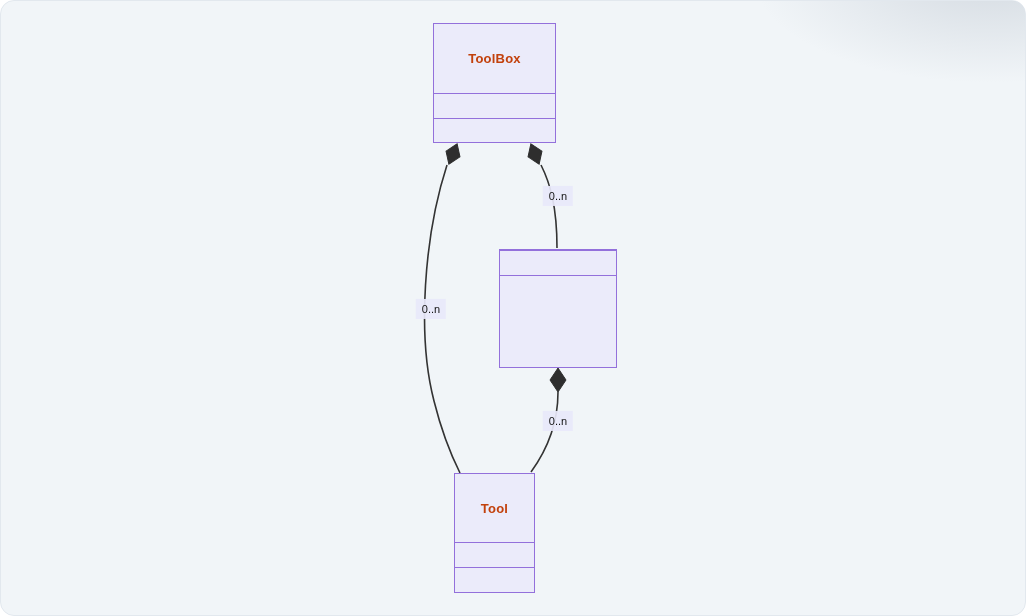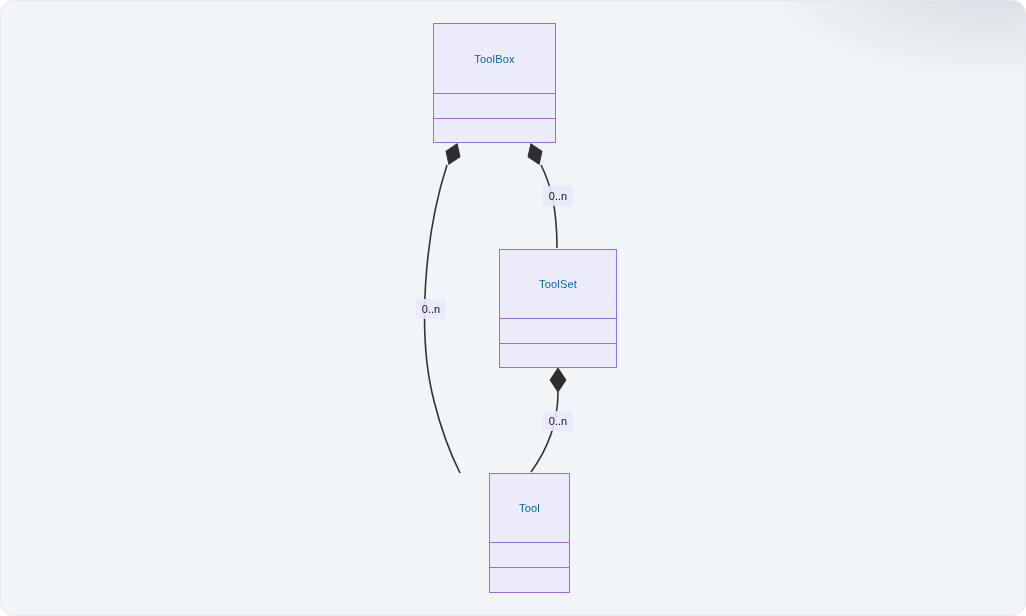--- a/index.html
+++ b/index.html
@@ -49,38 +49,38 @@
     position: absolute;
     box-sizing: border-box;
     background: #ebebfa;
     border: 1px solid #9370DB;
   }
   .class-title {
     box-sizing: border-box;
     display: flex;
     align-items: center;
     justify-content: center;
-    font-weight: normal;
-    font-size: 11px;
-    color: #0369a1;
+    font-weight: bold;
+    font-size: 13px;
+    color: #c2410c;
     letter-spacing: 0.2px;
   }
   .compartment {
     box-sizing: border-box;
     border-top: 1px solid #9370DB;
   }
   .node-toolbox { left: 432px; top: 22px;  width: 123px; height: 120px; }
   .node-toolbox .class-title { height: 69px; }
   .node-toolbox .compartment { height: 24.5px; }
 
   .node-toolset { left: 498px; top: 248px; width: 118px; height: 119px; }
   .node-toolset .class-title { height: 68px; }
   .node-toolset .compartment { height: 24.5px; }
 
-  .node-tool { left: 453px; top: 472px; width: 81px; height: 120px; margin-left: 35px; }
+  .node-tool { left: 453px; top: 472px; width: 81px; height: 120px; }
   .node-tool .class-title { height: 68px; }
   .node-tool .compartment { height: 25px; }
 
   .edge-label {
     position: absolute;
     transform: translate(-50%, -50%);
     background: rgba(232, 232, 250, 0.92);
     color: #131313;
     font-size: 11px;
     line-height: 1.1;
@@ -111,21 +111,20 @@
     <polygon class="diamond" points="0,-12 8,0 0,12 -8,0" transform="translate(557,379)"></polygon>
   </svg>
 
   <div class="class-node node-toolbox">
     <div class="class-title">ToolBox</div>
     <div class="compartment"></div>
     <div class="compartment"></div>
   </div>
 
   <div class="class-node node-toolset">
-    <div class="class-title">ToolSet</div>
     <div class="compartment"></div>
     <div class="compartment"></div>
   </div>
 
   <div class="class-node node-tool">
     <div class="class-title">Tool</div>
     <div class="compartment"></div>
     <div class="compartment"></div>
   </div>
 

